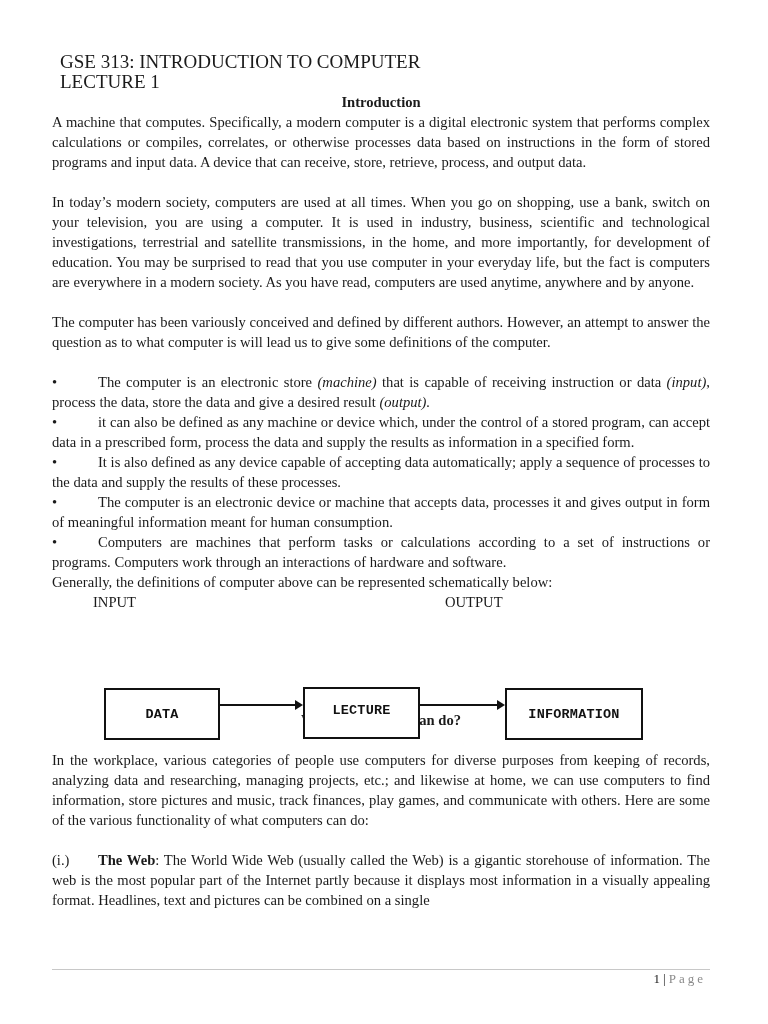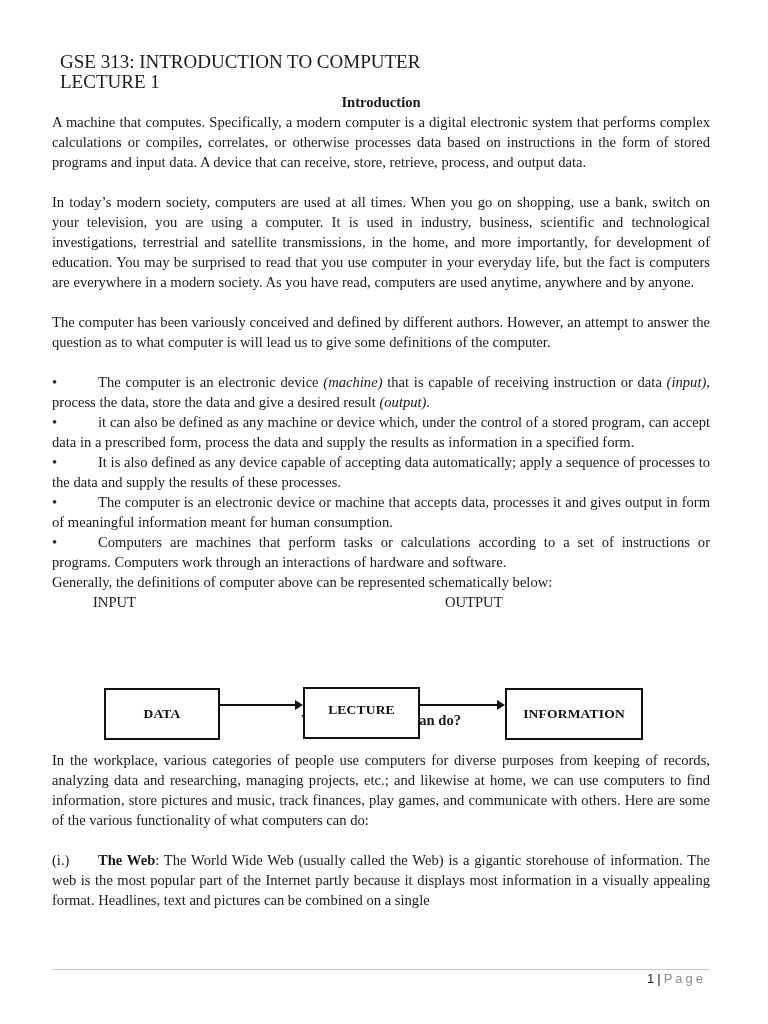--- a/index.html
+++ b/index.html
@@ -69,21 +69,21 @@
       pointer-events: none;
     }
     .box {
       position: absolute;
       border: 2px solid #111;
       background: #fff;
       box-sizing: border-box;
       display: flex;
       align-items: center;
       justify-content: center;
-      font-family: Liberation Serif, serif;
+      font-family: Liberation Mono, monospace;
       font-weight: bold;
       font-size: 13.5px;
       letter-spacing: 0.2px;
       color: #111;
       pointer-events: auto;
     }
     .box-data { left: 104px; top: 688px; width: 116px; height: 52px; }
     .box-process { left: 303px; top: 687px; width: 117px; height: 52px; padding-bottom: 6px; }
     .box-info { left: 505px; top: 688px; width: 138px; height: 52px; }
     .arrow {
@@ -109,21 +109,21 @@
       left: 52px;
       top: 969px;
       width: 658px;
       height: 1px;
       background: #c8c8c8;
     }
     .footer {
       position: absolute;
       right: 62px;
       top: 971px;
-      font-family: Liberation Sans, sans-serif;
+      font-family: Liberation Serif, serif;
       font-size: 13px;
       line-height: 16px;
       color: #222;
     }
     .footer .sep { margin: 0 3px; }
     .footer .pg { color: #8a8a8a; letter-spacing: 3px; }
   </style>
 </head>
 <body>
 
@@ -133,21 +133,21 @@
 
   <div class="heading">Introduction</div>
   <p>A machine that computes. Specifically, a modern computer is a digital electronic system that performs complex calculations or compiles, correlates, or otherwise processes data based on instructions in the form of stored programs and input data. A device that can receive, store, retrieve, process, and output data.</p>
   <div class="gap"></div>
   <p>In today’s modern society, computers are used at all times.  When you go on shopping, use a bank, switch on your television, you are using a computer. It is used in industry, business, scientific and technological investigations, terrestrial and satellite transmissions, in the home, and more importantly, for development of education.  You may be surprised to read that you use computer in your everyday life, but the fact is computers are everywhere in a modern society.  As you have read, computers are used anytime, anywhere and by anyone.</p>
   <div class="gap"></div>
   <p>The computer has been variously conceived and defined by different authors.  However, an attempt to answer the question as to what computer is will lead us to give some definitions of the computer.</p>
   <div class="gap"></div>
 
 
-  <p class="bullet"><span class="dot">•</span><span>The computer is an electronic device </span><span class="bi">(machine)</span><span> that is capable of receiving instruction or data </span><span class="bi">(input)</span><span>, process the data, store the data and give a desired result </span><span class="bi">(output).</span></p>
+  <p class="bullet"><span class="dot">•</span><span>The computer is an electronic store </span><span class="bi">(machine)</span><span> that is capable of receiving instruction or data </span><span class="bi">(input)</span><span>, process the data, store the data and give a desired result </span><span class="bi">(output).</span></p>
 
   <p class="bullet"><span class="dot">•</span><span>it can also be defined as any machine or device which, under the control of a stored program, can accept data in a prescribed form, process the data and supply the results as information in a specified form.</span></p>
 
   <p class="bullet"><span class="dot">•</span><span>It is also defined as any device capable of accepting data automatically; apply a sequence of processes to the data and supply the results of these processes.</span></p>
 
   <p class="bullet"><span class="dot">•</span><span>The computer is an electronic device or machine that accepts data, processes it and gives output in form of meaningful information meant for human consumption.</span></p>
 
   <p class="bullet"><span class="dot">•</span><span>Computers are machines that perform tasks or calculations according to a set of instructions or programs. Computers work through an interactions of hardware and software.</span></p>
 
   <p>Generally, the definitions of computer above can be represented schematically below:</p>

